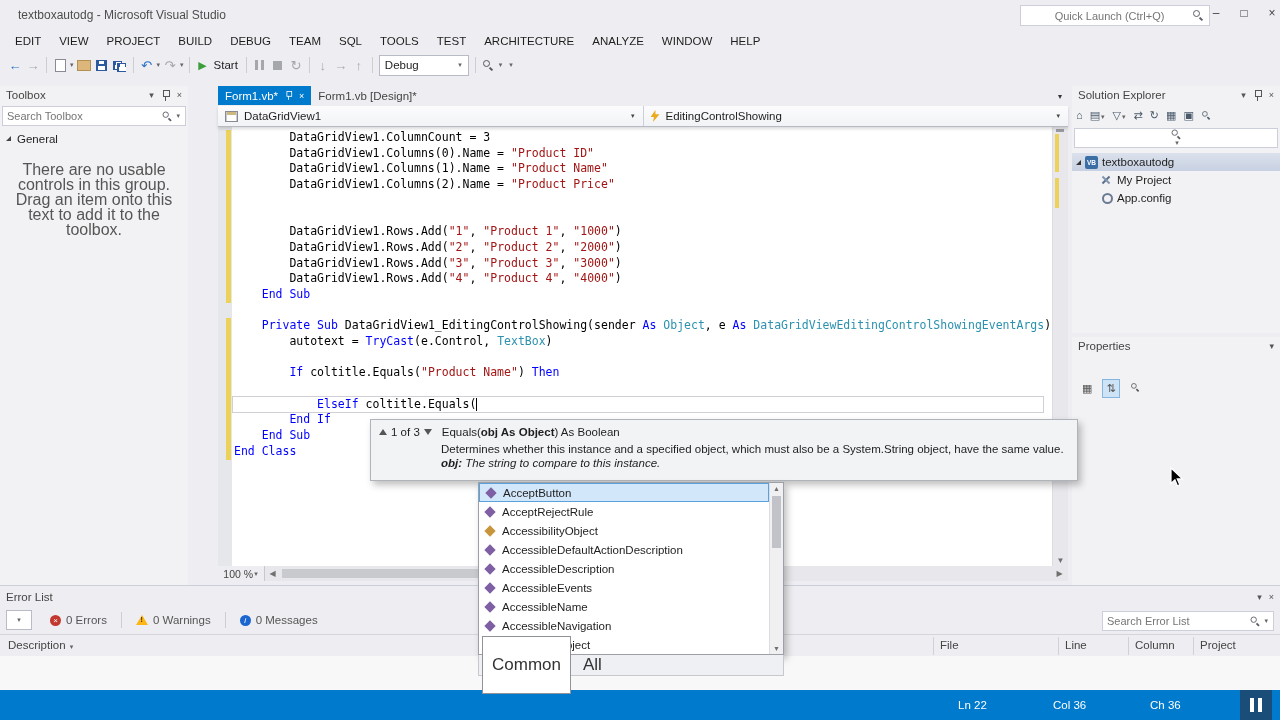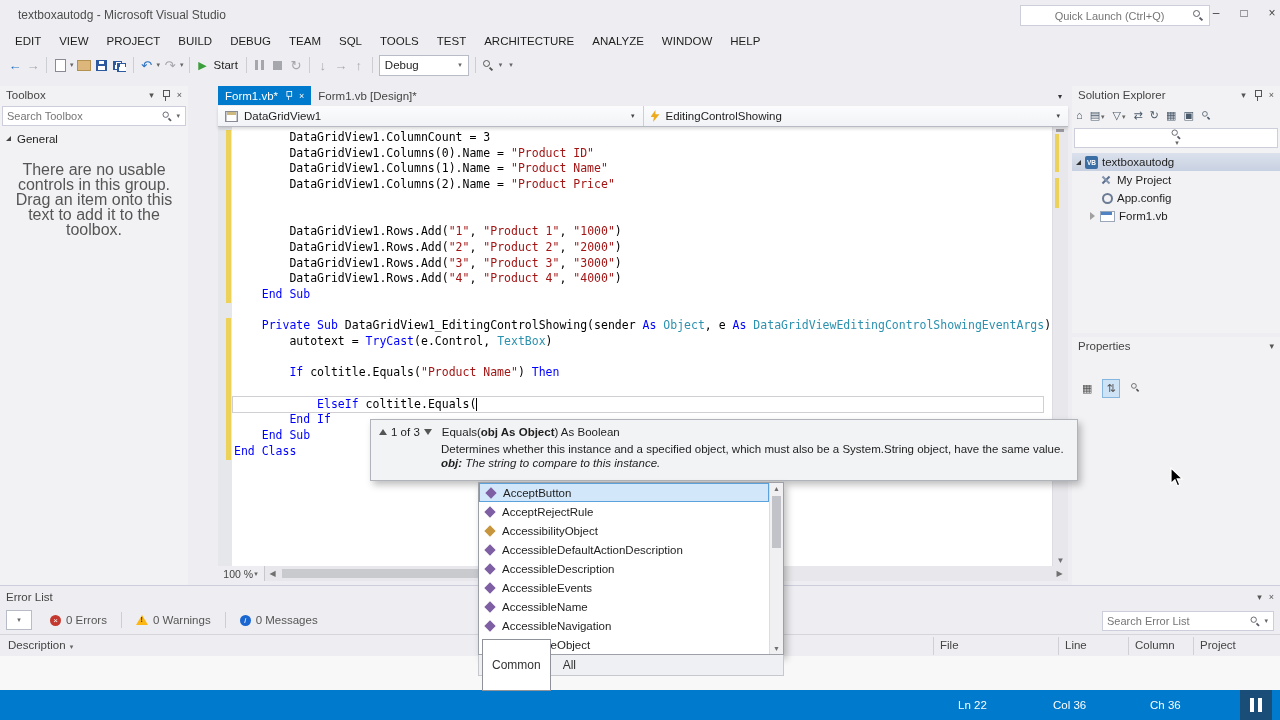--- a/index.html
+++ b/index.html
@@ -118,21 +118,21 @@
   .ci-row.sel{background:#d3e7fa;border:1px solid #5ba1dc;}
   .ci-ico{width:8px;height:8px;transform:rotate(45deg);margin:0 8px 0 2px;flex:0 0 auto;}
   .ci-method{background:#7e5fa4;}
   .ci-class{background:#c7953c;}
   .ci-label{white-space:nowrap;}
   .ci-scroll{position:absolute;right:1px;top:1px;bottom:22px;width:13px;background:#f0f0f2;border-left:1px solid #dcdce2;}
   .ci-scroll .up,.ci-scroll .down{position:absolute;left:0;width:13px;text-align:center;font-size:7px;color:#707070;}
   .ci-scroll .up{top:2px;} .ci-scroll .down{bottom:2px;}
   .ci-thumb{position:absolute;left:2px;top:13px;width:9px;height:52px;background:#c2c3c9;}
   .ci-tabs{position:absolute;left:0;right:0;bottom:0;height:21px;background:#eef0f3;border:1px solid #c6c8ce;border-top:none;display:flex;align-items:center;padding-left:3px;gap:3px;box-sizing:border-box;}
-  .ctab{font-size:12px;color:#333;padding:18px 9px;}
+  .ctab{font-size:17px;color:#333;padding:18px 9px;}
   .ctab.on{background:#fff;border:1px solid #8f9399;}
 
   
   .se-panel{position:absolute;left:1072px;top:86px;width:208px;height:247px;}
   .se-toolbar{display:flex;align-items:center;height:22px;padding-left:4px;gap:7px;color:#4a5a6a;font-size:11px;}
   .se-toolbar span{display:inline-block;}
   .se-panel .vsearch{margin:2px 2px 0 2px;flex-direction:column;}
   .se-tree{margin-top:5px;}
   .tree-row{height:18px;display:flex;align-items:center;}
   .tree-row.sel{background:linear-gradient(#dbe1ec,#c8d1e2);}
@@ -448,25 +448,20 @@
         <div class="tree-row" style="padding-left: 18px;">
           <span class="exp-none"></span>
           <span class="tico tico-my-project"></span>
           <span class="tree-label">My Project</span>
         </div>
         <div class="tree-row" style="padding-left: 18px;">
           <span class="exp-none"></span>
           <span class="tico tico-config"></span>
           <span class="tree-label">App.config</span>
         </div>
-        <div class="tree-row" style="padding-left: 18px;">
-          <span class="exp-closed"></span>
-          <span class="tico tico-form"></span>
-          <span class="tree-label">Form1.vb</span>
-        </div>
       </div>
   </div>
 
   <div class="props-panel panel">
     <div class="panel-header">
       <span>Properties</span>
       <span class="spacer"></span>
       <span class="hdr-ico">▾</span>
     </div>
     <div class="props-toolbar">

